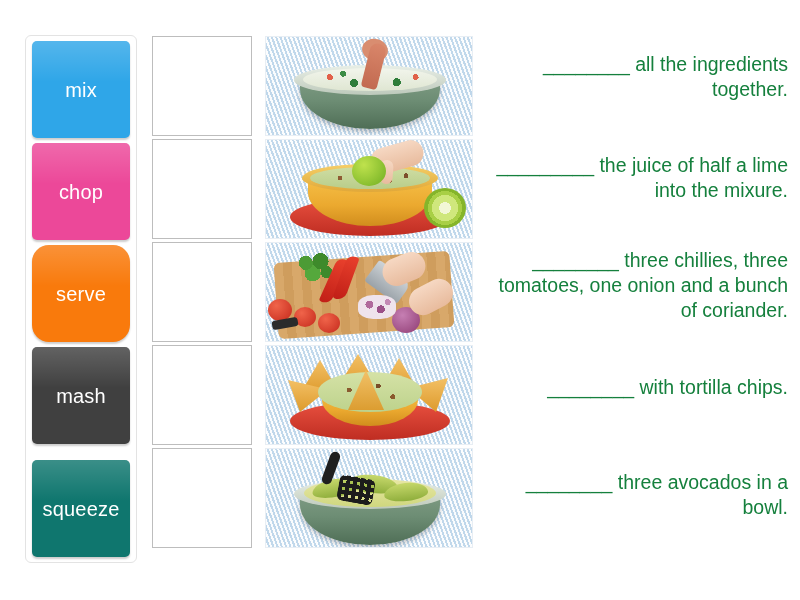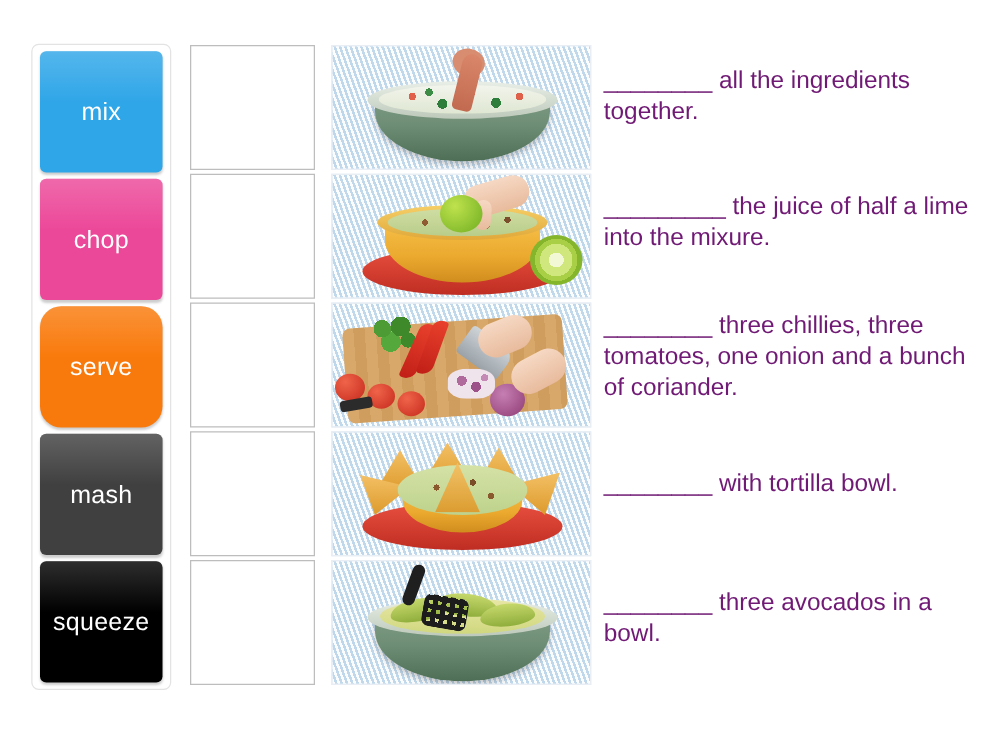--- a/index.html
+++ b/index.html
@@ -107,24 +107,24 @@
     position: absolute;
     inset: 0;
     background:
       repeating-linear-gradient(70deg, rgba(255,255,255,0.85) 0px, rgba(255,255,255,0.85) 2px, rgba(186,212,233,0.85) 2px, rgba(186,212,233,0.85) 4px),
       linear-gradient(to bottom, #eef4fa 0%, #d7e5f1 55%, #e9f1f8 100%);
   }
 
   .sentence {
     flex: 1 1 auto;
     margin-left: 10px;
-    color: #701a75;
+    color: #15803d;
     font-size: 19.5px;
     line-height: 1.28;
-    text-align: left;
+    text-align: right;
     padding-top: 14px;
     padding-right: 4px;
   }
   .row.r3 .sentence { padding-top: 6px; }
   .row.r4 .sentence { padding-top: 30px; }
   .row.r5 .sentence { padding-top: 22px; }
   .row.r1 .sentence { padding-top: 16px; }
   .row.r2 .sentence { padding-top: 14px; }
 
   
@@ -258,21 +258,21 @@
     </div>
     <div class="word-tile" style="background:#ec4899;align-items:center;">
       <span class="tile-text">chop</span>
     </div>
     <div class="word-tile" style="background:#f97a0c;border-radius:17px;">
       <span class="tile-text">serve</span>
     </div>
     <div class="word-tile" style="background:#404040;justify-content:center;">
       <span class="tile-text">mash</span>
     </div>
-    <div class="word-tile" style="background:#000000;">
+    <div class="word-tile" style="background:#0f766e;margin-top:11px;">
       <span class="tile-text">squeeze</span>
     </div>
   </div>
 
   <div class="rows">
 
     <div class="row r1">
       <div class="drop-box"></div>
       <div class="thumb">
         <div class="cloth"></div>
@@ -330,21 +330,21 @@
         <div class="obj plate-red" style="top:56px;"></div>
         <div class="obj chip2" style="width:40px;height:34px;left:34px;top:14px;clip-path:polygon(0 100%,50% 0,100% 100%);"></div>
         <div class="obj chip2" style="width:44px;height:36px;left:70px;top:8px;clip-path:polygon(0 100%,50% 0,100% 100%);"></div>
         <div class="obj chip2" style="width:42px;height:36px;left:112px;top:12px;clip-path:polygon(0 100%,50% 0,100% 100%);"></div>
         <div class="obj chip2" style="width:40px;height:32px;left:22px;top:34px;clip-path:polygon(0 0,100% 30%,30% 100%);"></div>
         <div class="obj chip2" style="width:40px;height:34px;left:142px;top:32px;clip-path:polygon(100% 0,0 30%,70% 100%);"></div>
         <div class="obj bowl-yellow" style="width:96px;height:40px;left:56px;top:40px;"></div>
         <div class="obj" style="width:104px;height:40px;left:52px;top:26px;border-radius:50%;background:radial-gradient(circle at 30% 45%,#8a5a2e 0 2.5px,transparent 2.5px),radial-gradient(circle at 58% 35%,#7a4c27 0 2.5px,transparent 2.5px),radial-gradient(circle at 72% 62%,#8a5a2e 0 2.5px,transparent 2.5px),linear-gradient(to bottom,#d5e2a6,#bdd28c);"></div>
         <div class="obj chip2" style="width:36px;height:40px;left:82px;top:24px;clip-path:polygon(0 100%,50% 0,100% 100%);opacity:0.95;"></div>
       </div>
-      <div class="sentence">________ with tortilla bowl.</div>
+      <div class="sentence">________ with tortilla chips.</div>
     </div>
 
     <div class="row r5">
       <div class="drop-box"></div>
       <div class="thumb">
         <div class="cloth"></div>
         <div class="obj bowl-green" style="top:44px;"></div>
         <div class="obj bowl-green-rim" style="top:30px;"></div>
         <div class="obj" style="width:132px;height:28px;left:38px;top:30px;border-radius:50%;background:linear-gradient(to bottom,#e8e7a6,#cfd77e);"></div>
         <div class="obj avocado-slice" style="width:46px;height:18px;left:46px;top:30px;transform:rotate(-10deg);"></div>

